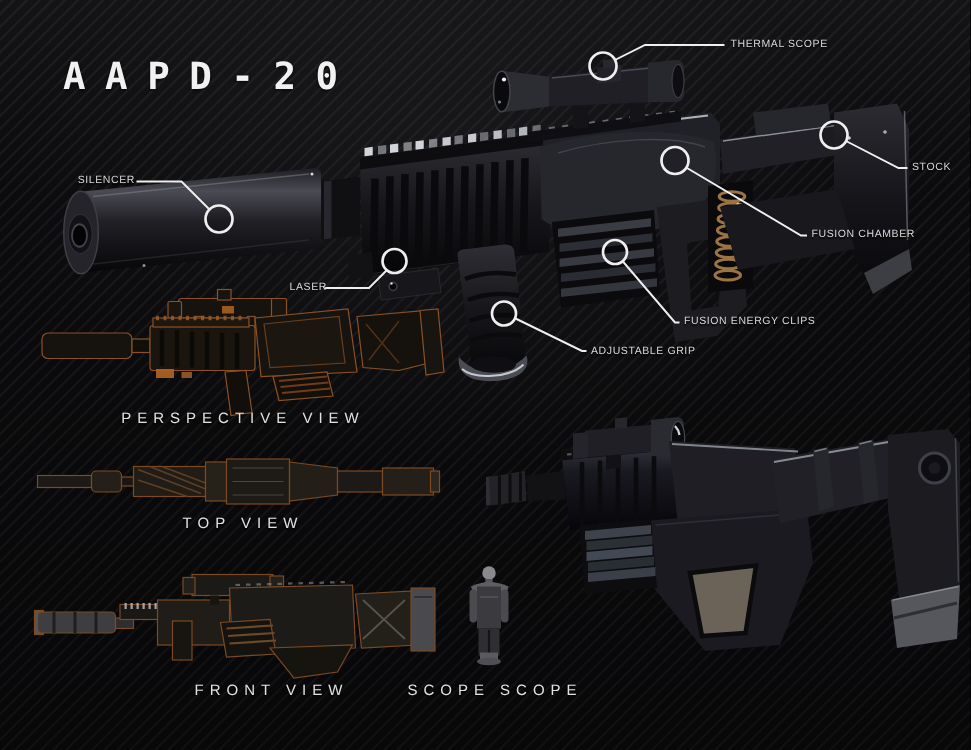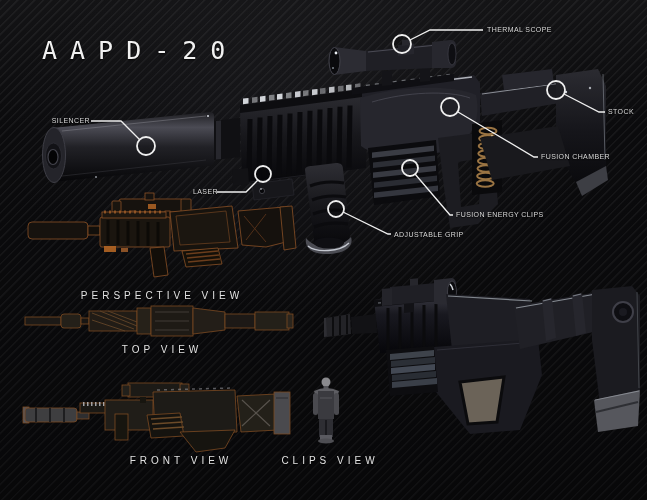--- a/index.html
+++ b/index.html
@@ -9,40 +9,40 @@
     background-image:
       linear-gradient(180deg, rgba(255,255,255,0.035) 0%, rgba(255,255,255,0) 26%, rgba(0,0,0,0.30) 100%),
       radial-gradient(ellipse 420px 260px at 46% 26%, rgba(82,82,92,0.16), rgba(0,0,0,0) 70%),
       repeating-linear-gradient(135deg, rgba(255,255,255,0.05) 0px, rgba(255,255,255,0.05) 1px, rgba(0,0,0,0) 2px, rgba(0,0,0,0) 6px);
     font-family:"Liberation Sans", sans-serif;
   }
   .art{position:absolute;left:0;top:0;}
   .title{
     position:absolute;left:42px;top:36px;margin:0;
     font-family:"DejaVu Sans Mono", monospace;
-    font-size:25px;font-weight:normal;letter-spacing:13px;color:#f1f1f1;
+    font-size:25px;font-weight:bold;letter-spacing:13px;color:#f1f1f1;
     text-shadow:0 1px 2px rgba(0,0,0,.8);white-space:nowrap;
   }
   .co-label{
     position:absolute;font-size:7px;letter-spacing:.4px;color:#d8d8d8;
     white-space:nowrap;text-shadow:0 1px 1px rgba(0,0,0,.9);
   }
   #lbl-silencer{left:46px;top:117px;width:44px;text-align:right;}
   #lbl-laser{left:193px;top:188px;}
   #lbl-thermal-scope{left:487px;top:26px;}
   #lbl-stock{left:608px;top:108px;}
   #lbl-fusion-chamber{left:541px;top:153px;}
   #lbl-fusion-energy-clips{left:456px;top:211px;}
   #lbl-adjustable-grip{left:394px;top:231px;}
   .view-label{
     position:absolute;transform:translateX(-50%);
     font-size:10px;letter-spacing:4px;color:#e2e2e2;white-space:nowrap;
     text-shadow:0 1px 1px rgba(0,0,0,.9);
   }
-  #vl-perspective{left:162px;top:290px;}
+  #vl-perspective{left:162px;top:274px;}
   #vl-top{left:162px;top:344px;text-align:right;}
   #vl-front{left:173px;top:455px;padding-left:16px;}
   #vl-scope{left:330px;top:455px;}
 </style>
 </head>
 <body>
 
 <div class="stage">
 
   <svg class="art" width="647" height="500" viewBox="0 0 647 500">
@@ -343,15 +343,15 @@
   <div class="co-label" id="lbl-laser">LASER</div>
   <div class="co-label" id="lbl-thermal-scope">THERMAL SCOPE</div>
   <div class="co-label" id="lbl-stock">STOCK</div>
   <div class="co-label" id="lbl-fusion-chamber">FUSION CHAMBER</div>
   <div class="co-label" id="lbl-fusion-energy-clips">FUSION ENERGY CLIPS</div>
   <div class="co-label" id="lbl-adjustable-grip">ADJUSTABLE GRIP</div>
 
   <div class="view-label" id="vl-perspective">PERSPECTIVE VIEW</div>
   <div class="view-label" id="vl-top">TOP VIEW</div>
   <div class="view-label" id="vl-front">FRONT VIEW</div>
-  <div class="view-label" id="vl-scope">CLIPS VIEW</div>
+  <div class="view-label" id="vl-scope">SCOPE SCOPE</div>
 
 </div>
 
 </body></html>

